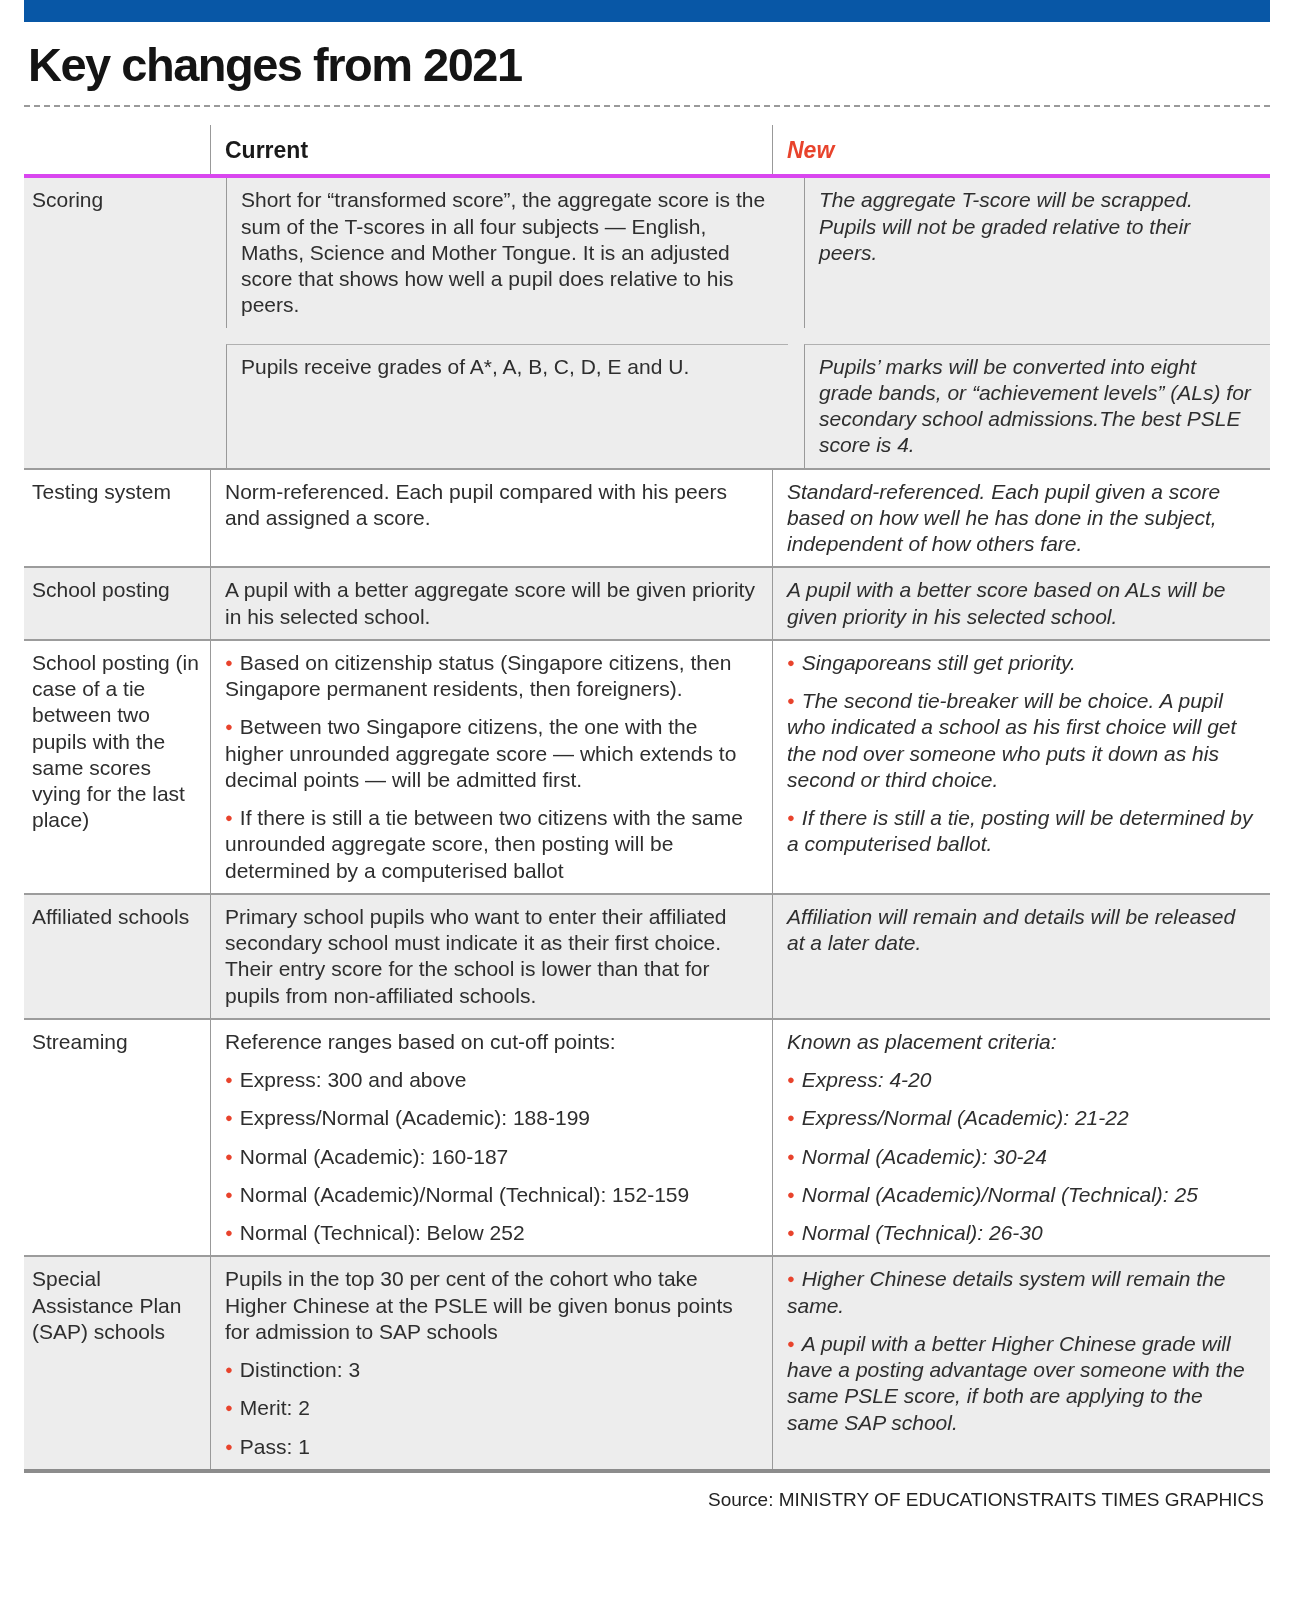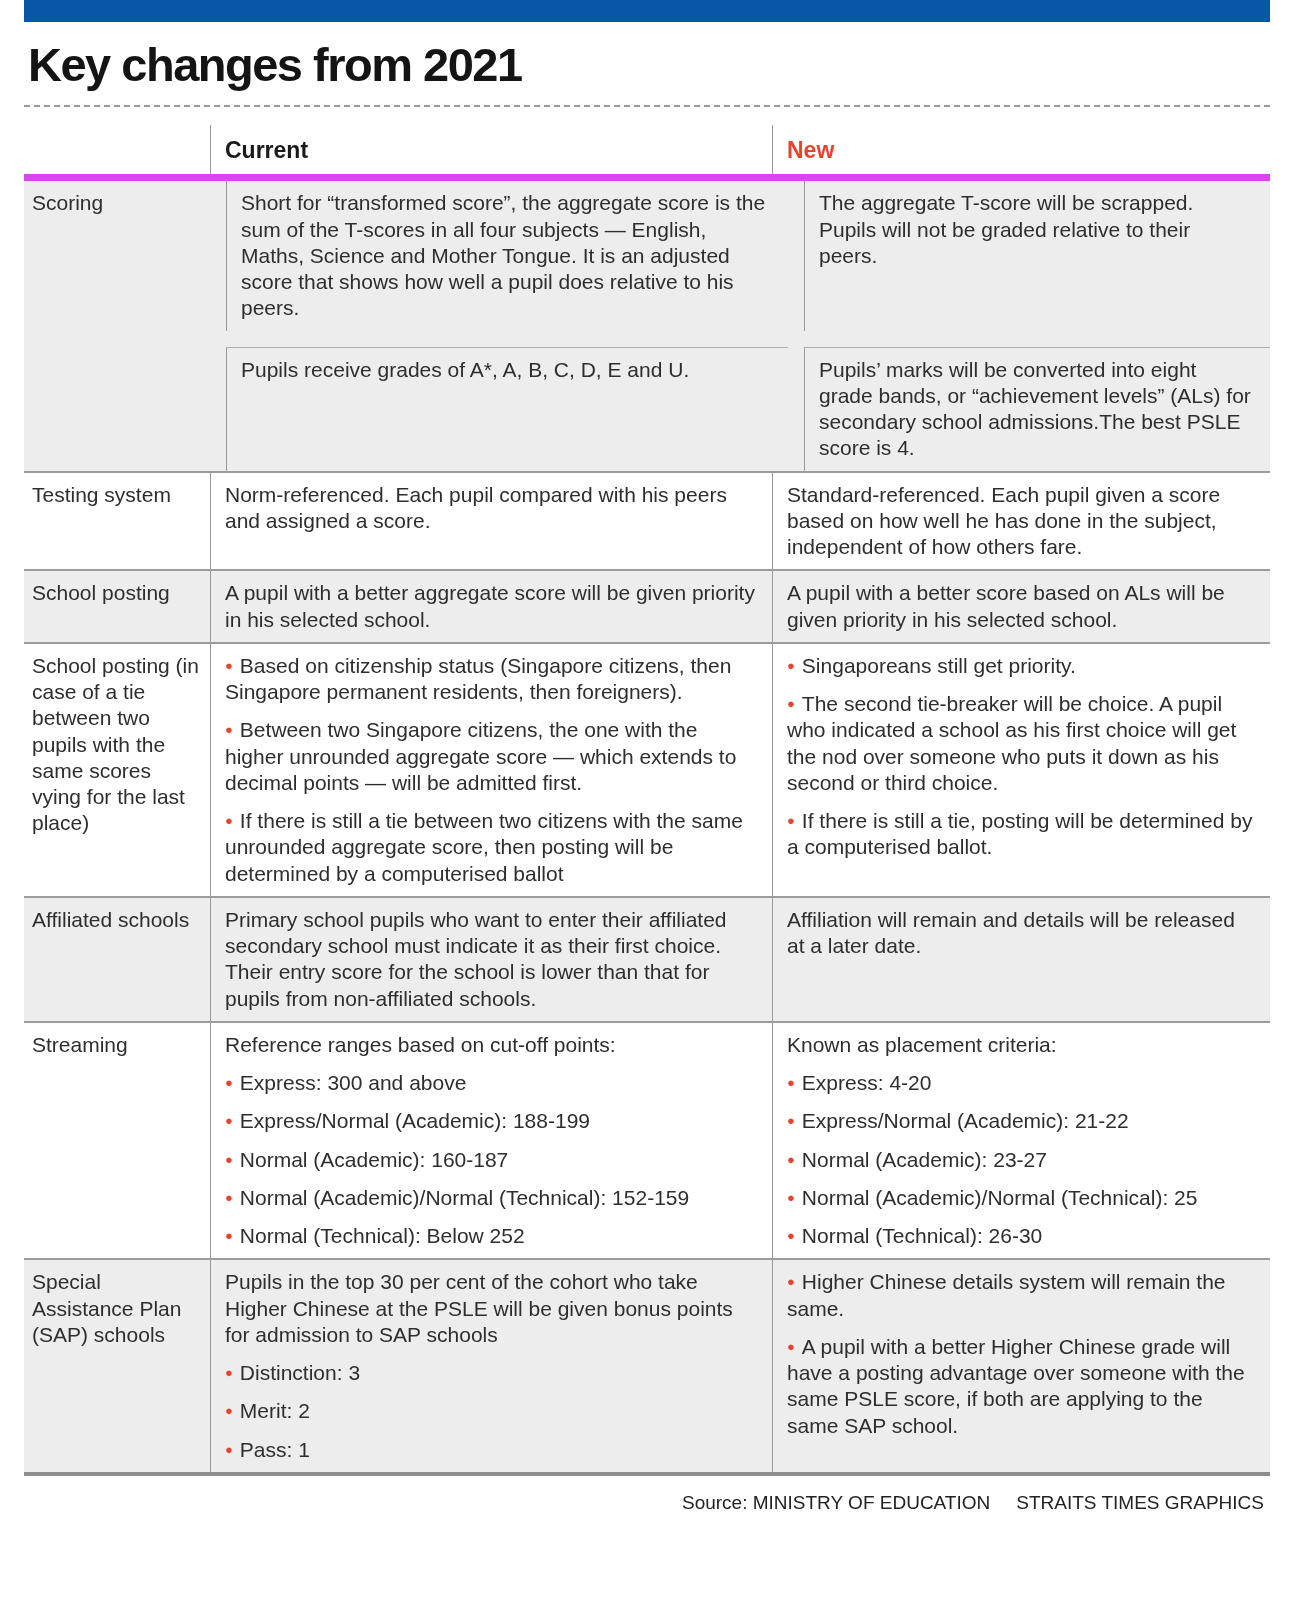--- a/index.html
+++ b/index.html
@@ -16,56 +16,56 @@
 
   .tbl { border-bottom:4px solid #8c8c8c; }
 
   .hdr-row, .row { display:grid; grid-template-columns:186px 562px 1fr; }
   .row { border-top:2px solid #9c9c9c; }
   .hdr-row { border-top:none; }
 
   .hdr-cell { font-size:23px; font-weight:bold; padding:12px 16px 10px 14px; color:#1a1a1a; }
   .hdr-cell.newc { color:#E8432C; }
   .col2 { border-left:1px solid #999; }
-  .col3 { border-left:1px solid #999; }
+  .col3 { border-left:1px solid #999;font-style:italic; }
 
   .shaded { background:#EDEDED; }
 
   .label-cell { padding:9px 10px 8px 8px; font-size:21px; line-height:1.25; color:#2e2e2e; }
   .cell { padding:9px 16px 5px 14px; font-size:21px; line-height:1.25; }
 
   .para { margin:0 0 12px 0; }
   .para:last-child { margin-bottom:4px; }
 
   .dot { color:#E8432C; font-size:13px; margin-right:7px; position:relative; top:-3px; }
 
   
   .row.span2 { grid-template-rows:auto auto; }
   .row.span2 .label-cell { grid-row:1 / span 2; grid-column:1; }
   .subA2 { grid-row:1; grid-column:2; } .subA3 { grid-row:1; grid-column:3; }
   .subB2 { grid-row:2; grid-column:2; border-top:1px solid #b0b0b0; }
   .subB3 { grid-row:2; grid-column:3; border-top:1px solid #b0b0b0; }
 
   .footer { text-align:right; font-size:19px; color:#222; padding:16px 6px 0 0; }
-  .footer .credit { margin-left:26px; }
+  .footer .credit { }
 </style>
 </head>
 <body>
 
 <div class="sheet">
 
   <div class="topbar"></div>
 
   <h1 class="title">Key changes from 2021</h1>
 
   <div class="dashline"></div>
 
   <div class="tbl">
 
-    <div class="hdr-row" style="border-bottom:7px solid #d946ef;">
+    <div class="hdr-row" style="border-bottom:4px solid #d946ef;">
       <div class="hdr-cell"></div>
       <div class="hdr-cell col2">Current</div>
       <div class="hdr-cell col3 newc">New</div>
     </div>
 
     <div class="row span2 shaded" style="border-top:none;gap:16px;">
       <div class="label-cell">Scoring</div>
       <div class="cell col2 subA2">
         <p class="para"><span>Short for “transformed score”, the aggregate score is the sum of the T-scores in all four subjects — English, Maths, Science and Mother Tongue. It is an adjusted score that shows how well a pupil does relative to his peers.</span></p>
       </div>
@@ -131,21 +131,21 @@
         <p class="para"><span class="dot">●</span><span>Express: 300 and above</span></p>
         <p class="para"><span class="dot">●</span><span>Express/Normal (Academic): 188-199</span></p>
         <p class="para"><span class="dot">●</span><span>Normal (Academic): 160-187</span></p>
         <p class="para"><span class="dot">●</span><span>Normal (Academic)/Normal (Technical): 152-159</span></p>
         <p class="para"><span class="dot">●</span><span>Normal (Technical): Below 252</span></p>
       </div>
       <div class="cell col3">
         <p class="para"><span>Known as placement criteria:</span></p>
         <p class="para"><span class="dot">●</span><span>Express: 4-20</span></p>
         <p class="para"><span class="dot">●</span><span>Express/Normal (Academic): 21-22</span></p>
-        <p class="para"><span class="dot">●</span><span>Normal (Academic): 23-27</span></p>
+        <p class="para"><span class="dot">●</span><span>Normal (Academic): 30-24</span></p>
         <p class="para"><span class="dot">●</span><span>Normal (Academic)/Normal (Technical): 25</span></p>
         <p class="para"><span class="dot">●</span><span>Normal (Technical): 26-30</span></p>
       </div>
     </div>
 
     <div class="row shaded">
       <div class="label-cell">Special Assistance Plan (SAP) schools</div>
       <div class="cell col2">
         <p class="para"><span>Pupils in the top 30 per cent of the cohort who take Higher Chinese at the PSLE will be given bonus points for admission to SAP schools</span></p>
         <p class="para"><span class="dot">●</span><span>Distinction: 3</span></p>

